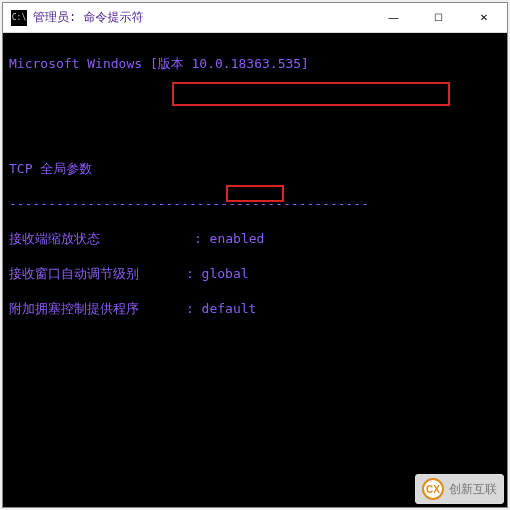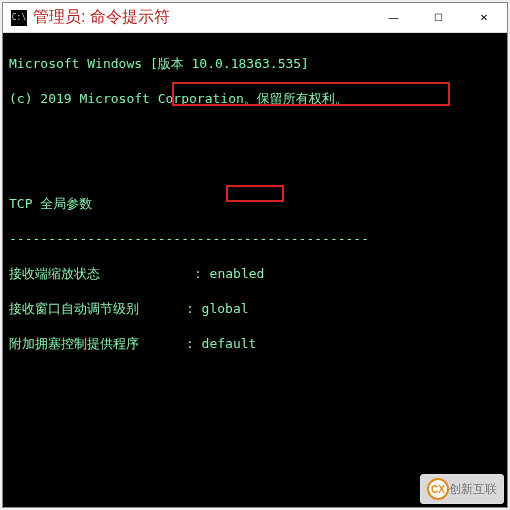--- a/index.html
+++ b/index.html
@@ -36,42 +36,42 @@
     background: #000;
     display: inline-flex;
     align-items: center;
     justify-content: center;
     color: #ccc;
     font-size: 8px;
     font-family: monospace;
   }
   .titlebar-title {
     flex: 1;
-    font-family: Liberation Sans, sans-serif;
-    font-size: 16px;
-    color: #b91c1c;
+    font-family: Liberation Mono, monospace;
+    font-size: 12px;
+    color: #4c1d95;
   }
   .win-controls {
     display: flex;
     height: 100%;
   }
   .win-btn {
     width: 45px;
     display: flex;
     align-items: center;
     justify-content: center;
     font-size: 10px;
     color: #000;
     font-family: "Segoe UI Symbol", sans-serif;
   }
   .win-btn.close { width: 46px; }
   .terminal {
     flex: 1;
     background: #000000;
-    color: #86efac;
+    color: #8b5cf6;
     padding: 4px 6px;
     overflow: hidden;
     line-height: 1.35;
     white-space: pre;
     position: relative;
     font-family: "NSimSun", "SimSun", "Consolas", monospace;
     font-size: 13px;
   }
   .line { display: block; min-height: 1.35em; }
   .highlight-box {
@@ -88,20 +88,21 @@
   .watermark {
     position: absolute;
     right: 6px;
     bottom: 6px;
     background: rgba(255,255,255,0.85);
     border: 1px solid #e0e0e0;
     border-radius: 3px;
     padding: 3px 6px;
     display: flex;
     align-items: center;
+    gap: 5px;
     font-family: "Microsoft YaHei", sans-serif;
     font-size: 12px;
     color: #777;
   }
   .watermark .logo {
     width: 22px;
     height: 22px;
     border-radius: 50%;
     border: 2px solid #e28b1c;
     font-size: 10px;
@@ -121,21 +122,20 @@
     <span class="titlebar-title">管理员: 命令提示符</span>
     <div class="win-controls">
       <div class="win-btn">—</div>
       <div class="win-btn">☐</div>
       <div class="win-btn close">✕</div>
     </div>
   </div>
 
   <div class="terminal">
 <span class="line">Microsoft Windows [版本 10.0.18363.535]</span>
-<span class="line">(c) 2019 Microsoft Corporation。保留所有权利。</span>
 <span class="line"> </span>
 <span class="line"> </span>
 <span class="line">TCP 全局参数</span>
 <span class="line dashline">----------------------------------------------</span>
 <span class="line"><span>接收端缩放状态</span>            <span>: enabled</span></span>
 <span class="line"><span>接收窗口自动调节级别</span>      <span>: global</span></span>
 <span class="line"><span>附加拥塞控制提供程序</span>      <span>: default</span></span>
 
 
 

